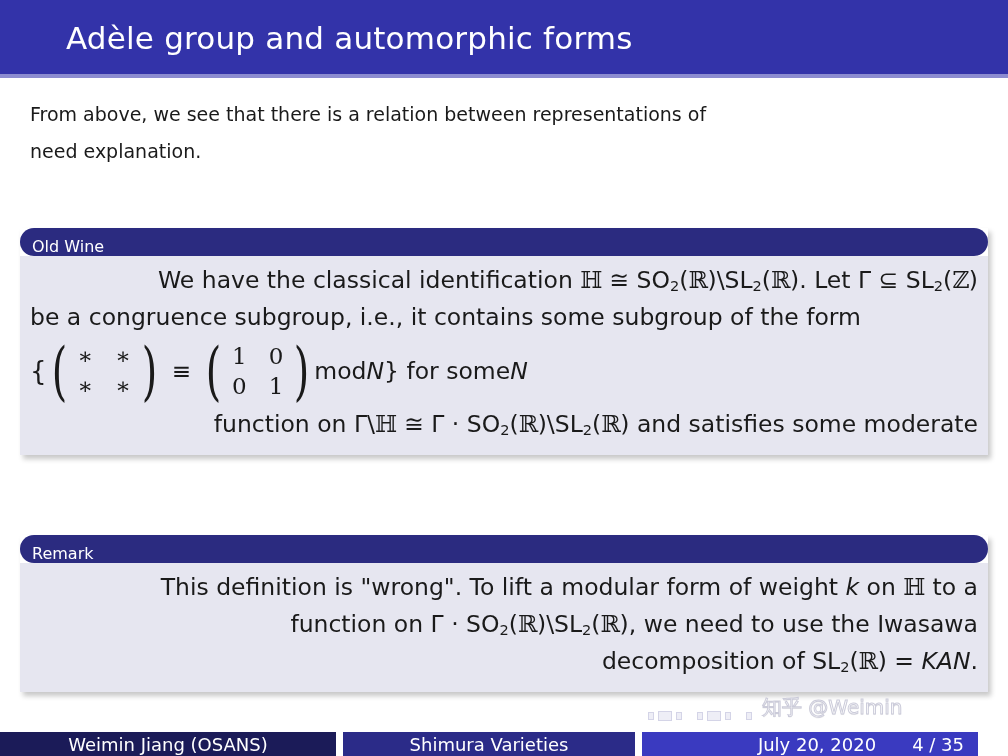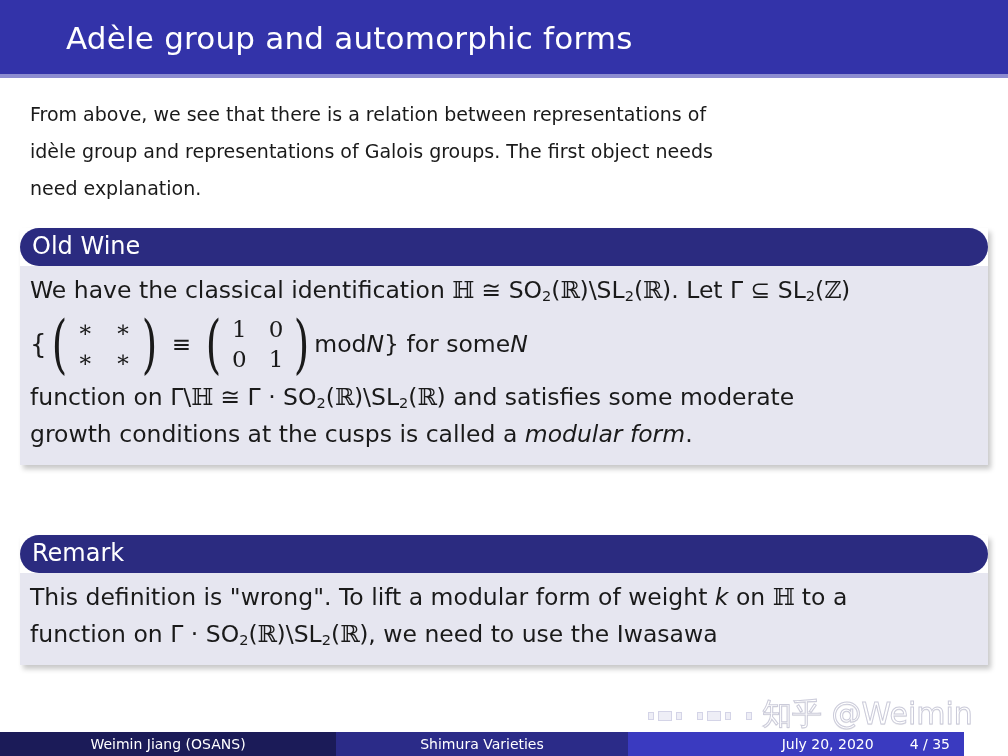--- a/index.html
+++ b/index.html
@@ -58,41 +58,41 @@
   .block {
     position: absolute;
     left: 20px;
     width: 968px;
     box-sizing: border-box;
     box-shadow: 3px 4px 5px rgba(0,0,0,0.22);
   }
   .block-title {
     background: #2b2b80;
     color: #ffffff;
-    font-size: 24px;
+    font-size: 16px;
     padding: 4px 12px 6px 12px;
     box-sizing: border-box;
-    height: 38px;
+    height: 28px;
     line-height: 29px;
     border-radius: 19px;
   }
   .block-body {
     background: #e6e6f0;
     padding: 6px 10px 12px 10px;
     box-sizing: border-box;
     font-size: 23.5px;
     line-height: 37px;
   }
   .block-body .ln { display: block; white-space: nowrap; }
 
   #block-oldwine { top: 228px; }
   #block-remark  { top: 535px; }
 
   
-  .math { font-family: "DejaVu Sans", "Liberation Sans", sans-serif; }
+  .math { font-family: "DejaVu Sans", "Liberation Sans", sans-serif; text-align: right; }
   .it { font-style: italic; }
   sub {
     font-size: 0.62em;
     vertical-align: -0.22em;
     line-height: 0;
   }
   .bb { font-family: "DejaVu Serif", "Liberation Serif", serif; letter-spacing: -0.5px;}
 
   
   .matrix-line {
@@ -143,64 +143,65 @@
   }
   .nav-dot { width: 4px; height: 6px; }
   .nav-box { width: 12px; height: 8px; }
   .nav-gap { width: 7px; height: 1px; border: none; background: none; }
 
   
   .watermark {
     position: absolute;
     left: 762px;
     top: 694px;
-    font-size: 30px;
+    font-size: 20px;
     color: #ffffff;
     -webkit-text-stroke: 1px #c9c9d8;
     text-shadow: 0 1px 1px rgba(0,0,0,0.10);
     white-space: nowrap;
     font-family: "DejaVu Sans", "Liberation Sans", sans-serif;
     opacity: 0.95;
     pointer-events: none;
   }
 
   
   .footer {
     position: absolute;
     left: 0; top: 732px;
     width: 1008px;
     height: 24px;
     display: flex;
-    font-size: 14px;
-    color: #ffffff;
+    font-size: 18px;
+    color: #ffffff;
+    gap: 7px;
   }
   .f-seg { display: flex; align-items: center; justify-content: center; height: 24px; box-sizing: border-box; }
   .f-author { width: 336px; background: #1b1b58; }
   .f-middle { width: 292px; background: #2b2b88; }
   .f-right  { width: 336px; background: #3a3ac0; justify-content: flex-end; padding-right: 14px; gap: 36px; text-align: right; }
 </style>
 </head>
 <body>
 
 <div class="titlebar"></div>
 <div class="titlebar-underline"></div>
 <div class="title-text">Adèle group and automorphic forms</div>
 
 <div class="intro">
   <span class="ln">From above, we see that there is a relation between representations of</span>
-  <span class="ln">idèle group and representations of Galois groups. The first object needs</span>
   <span class="ln">need explanation.</span>
 </div>
 
 <div class="block" id="block-oldwine">
   <div class="block-title">Old Wine</div>
   <div class="block-body">
 
     <span class="ln math"><span>We have the classical identification </span><span class="bb">ℍ</span><span> ≅ SO</span><sub>2</sub><span>(</span><span class="bb">ℝ</span><span>)\SL</span><sub>2</sub><span>(</span><span class="bb">ℝ</span><span>). Let Γ ⊆ SL</span><sub>2</sub><span>(</span><span class="bb">ℤ</span><span>)</span></span>
 
+    <span class="ln">be a congruence subgroup, i.e., it contains some subgroup of the form</span>
 
     <div class="matrix-line">
       <span class="brace">{</span>
       <span class="paren">(</span>
       <span class="mtx">
         <span>∗</span>
         <span>∗</span>
         <span>∗</span>
         <span>∗</span>
       </span>
@@ -215,33 +216,33 @@
       </span>
       <span class="paren">)</span>
       <span> mod </span>
       <span class="it">N</span>
       <span>} for some </span>
       <span class="it">N</span>
     </div>
 
     <span class="ln math"><span>function on Γ\</span><span class="bb">ℍ</span><span> ≅ Γ · SO</span><sub>2</sub><span>(</span><span class="bb">ℝ</span><span>)\SL</span><sub>2</sub><span>(</span><span class="bb">ℝ</span><span>) and satisfies some moderate</span></span>
 
-    <span class="ln"><span>growth conditions at the cusps is called a </span><span class="it">modular form</span><span>.</span></span>
 
   </div>
 </div>
 
 <div class="block" id="block-remark">
   <div class="block-title">Remark</div>
   <div class="block-body">
 
     <span class="ln math"><span>This definition is "wrong". To lift a modular form of weight </span><span class="it">k</span><span> on </span><span class="bb">ℍ</span><span> to a</span></span>
 
     <span class="ln math"><span>function on Γ · SO</span><sub>2</sub><span>(</span><span class="bb">ℝ</span><span>)\SL</span><sub>2</sub><span>(</span><span class="bb">ℝ</span><span>), we need to use the Iwasawa</span></span>
 
+    <span class="ln math"><span>decomposition of SL</span><sub>2</sub><span>(</span><span class="bb">ℝ</span><span>) = </span><span class="it">KAN</span><span>.</span></span>
 
   </div>
 </div>
 
 <div class="navbar">
   <span class="nav-ico nav-dot"></span>
   <span class="nav-ico nav-box"></span>
   <span class="nav-ico nav-dot"></span>
   <span class="nav-gap"></span>
   <span class="nav-ico nav-dot"></span>

